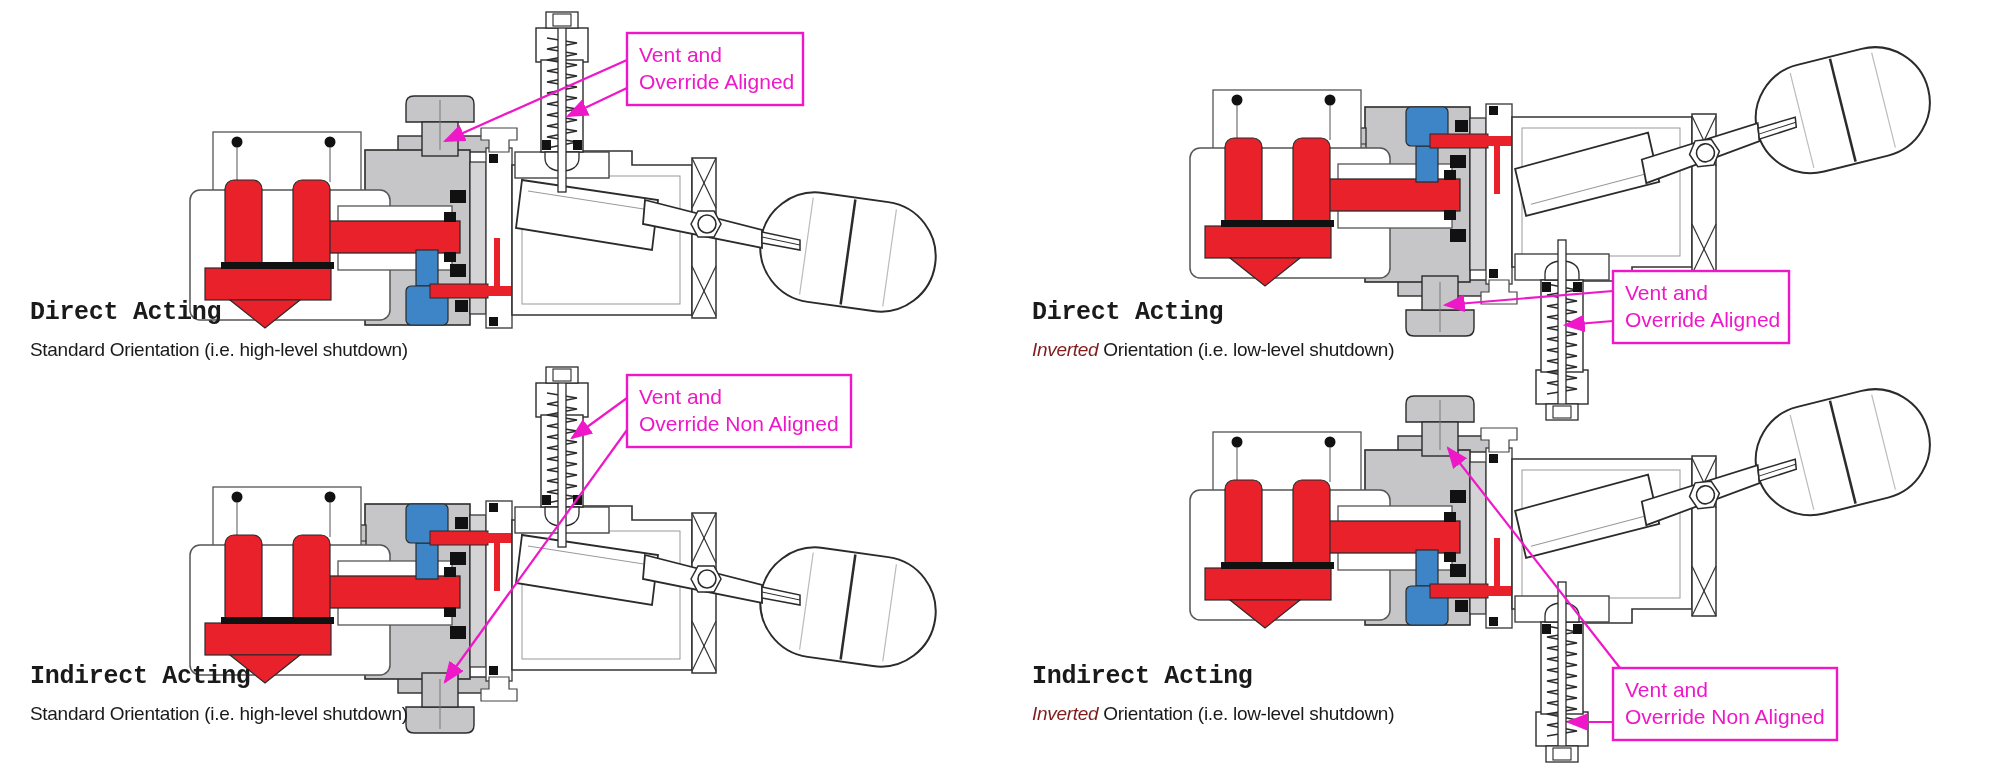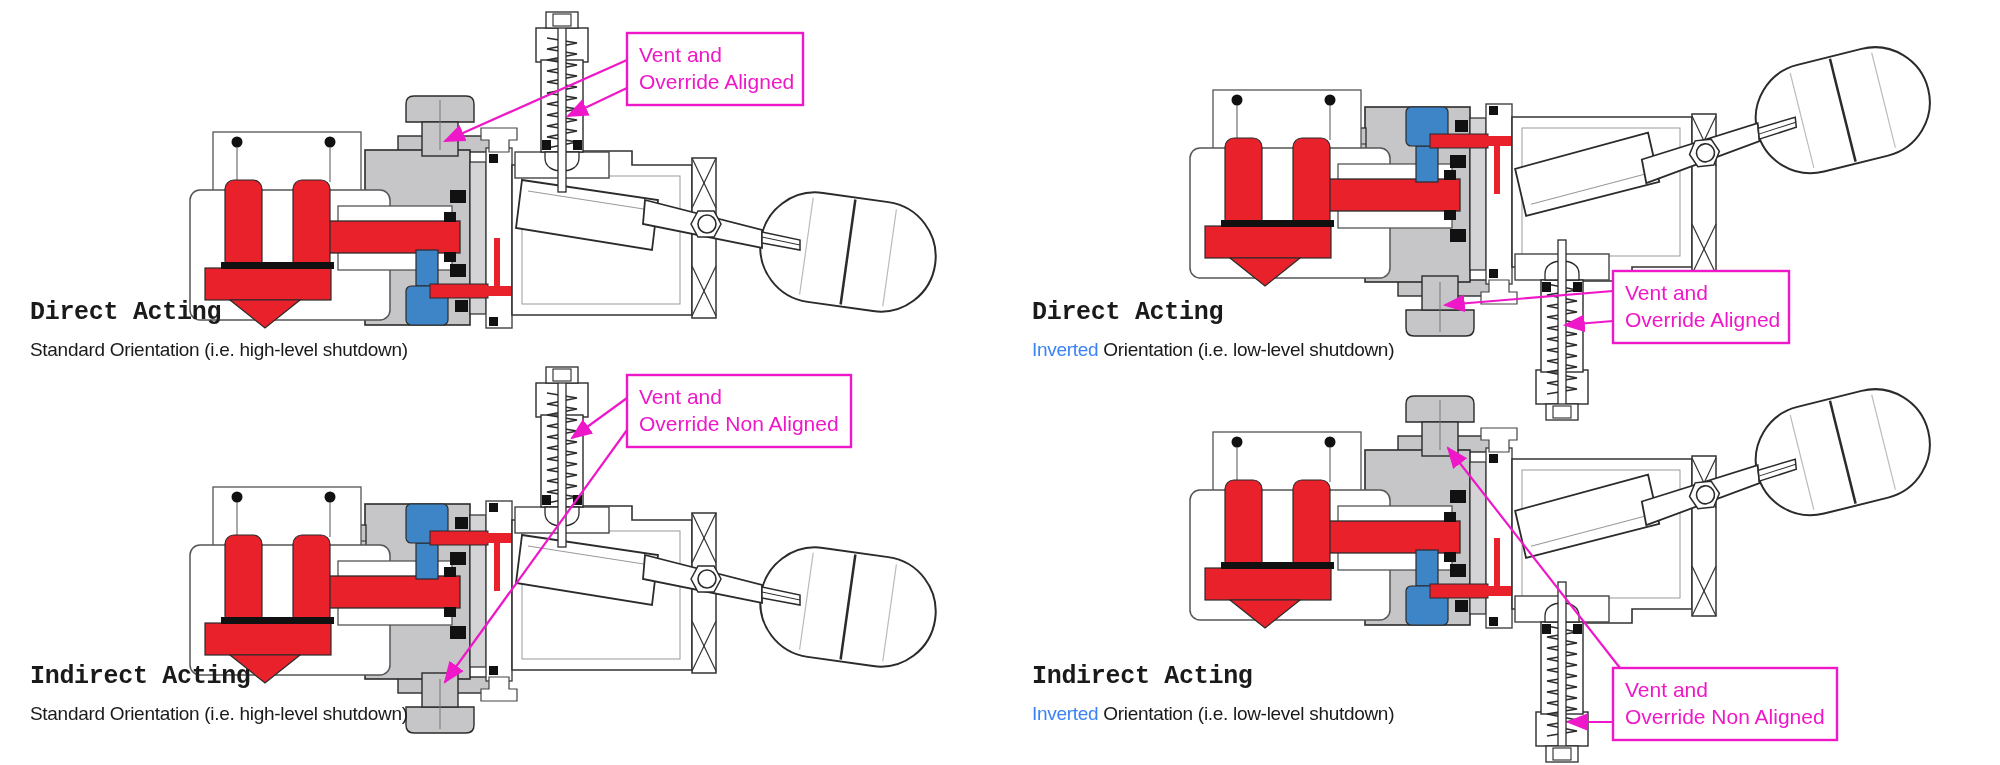--- a/index.html
+++ b/index.html
@@ -2,21 +2,21 @@
 <html><head>
 <meta charset="utf-8">
 <style>
   html,body{margin:0;padding:0;background:#ffffff;}
   .page{position:relative;width:2000px;height:765px;background:#fff;overflow:hidden;
         font-family:"Liberation Sans",sans-serif;}
   .scene{position:absolute;left:0;top:0;}
   .caption{position:absolute;color:#1a1a1a;line-height:37px;letter-spacing:-0.3px;}
   .cap-title{font-size:25px;font-weight:bold;font-family:Liberation Mono, monospace;}
   .cap-sub{font-size:19px;font-weight:normal;text-align:center;}
-  .em-red{color:#3b82f6;}
+  .em-red{color:#7f1d1d;font-style:italic;}
   svg text.callout-t{font-family:"Liberation Sans",sans-serif;font-size:21px;fill:#ee18c8;}
 </style>
 </head>
 <body>
 
 <div class="page">
 
 <svg class="scene" width="2000" height="765" viewBox="0 0 2000 765">
   <defs>
     <marker id="ah" markerWidth="12" markerHeight="10" refX="9" refY="4" orient="auto">

